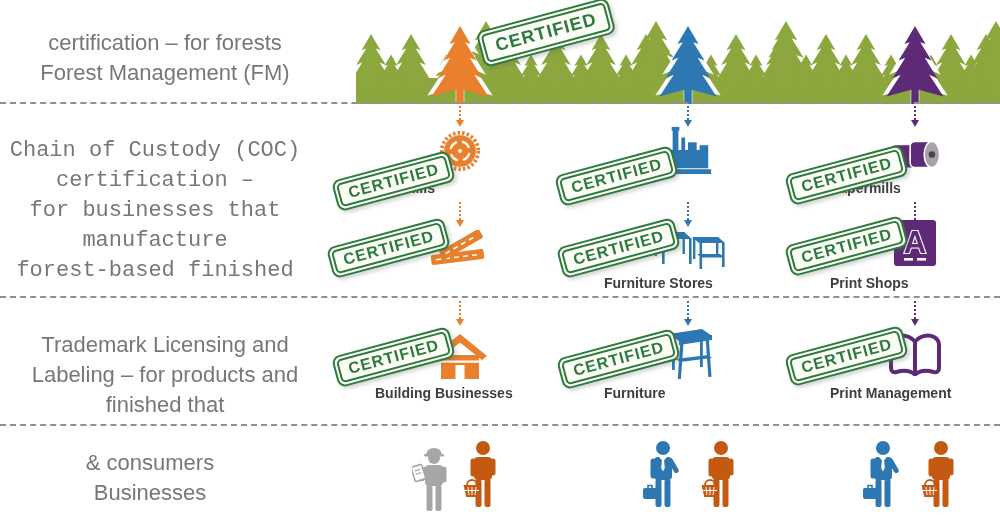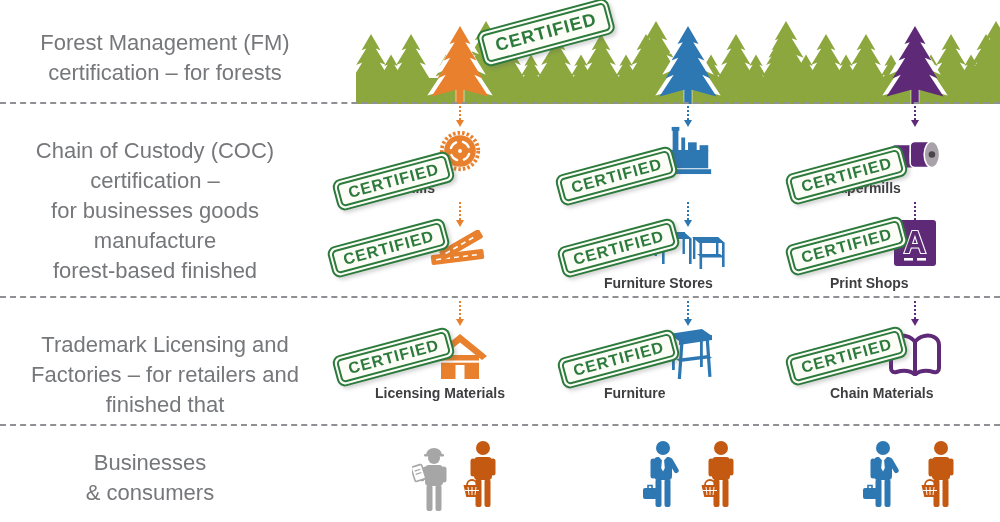--- a/index.html
+++ b/index.html
@@ -8,21 +8,21 @@
     background:#fff; font-family:"Liberation Sans", sans-serif;
   }
   
   .sep { position:absolute; left:0; width:1000px; border-top:2px dashed var(--dash-gray,#8f9093); z-index:5; }
 
   
   .llabel {
     position:absolute; left:0; width:330px; text-align:center;
     color:var(--text-gray,#76777a); font-size:22px; line-height:30px; z-index:2;
   }
-  .llabel.wide { width:310px; }
+  .llabel.wide { width:310px;font-family:Liberation Mono, monospace; }
 
   
   .forest { position:absolute; left:356px; top:14px; width:644px; height:90px; z-index:1; }
   .tree-green { fill:var(--forest-green,#8ba73e); }
   .tree-orange { fill:var(--chain-orange,#e8802d); }
   .tree-blue { fill:var(--chain-blue,#2d77b3); }
   .tree-purple { fill:var(--chain-purple,#5e2a78); }
   .tree-halo { fill:#ffffff; }
 
   
@@ -68,38 +68,38 @@
 </head>
 <body>
 
 <div class="canvas">
 
   <div class="sep" style="top:102px"></div>
   <div class="sep" style="top:296px"></div>
   <div class="sep" style="top:424px"></div>
 
   <div class="llabel" style="top:28px">
+    <div>certification – for forests</div>
     <div>Forest Management (FM)</div>
-    <div>certification – for forests</div>
   </div>
   <div class="llabel wide" style="top:136px">
     <div>Chain of Custody (COC)</div>
     <div>certification –</div>
-    <div>for businesses goods</div>
+    <div>for businesses that</div>
     <div>manufacture</div>
     <div>forest-based finished</div>
   </div>
   <div class="llabel" style="top:330px">
     <div>Trademark Licensing and</div>
-    <div>Factories – for retailers and</div>
+    <div>Labeling – for products and</div>
     <div>finished that</div>
   </div>
   <div class="llabel" style="top:448px;width:300px">
+    <div>&amp; consumers</div>
     <div>Businesses</div>
-    <div>&amp; consumers</div>
   </div>
 
   <svg class="forest" viewBox="0 0 644 90">
     <defs>
       <path id="tree" d="M20 0 L27 12 L23.5 10.8 L31 23 L26.5 21.2 L35 35 L29.5 32.5 L39 47 L22.5 42.5 L22.5 52 L17.5 52 L17.5 42.5 L1 47 L10.5 32.5 L5 35 L13.5 21.2 L9 23 L16.5 10.8 L13 12 Z"></path>
     </defs>
     <rect x="0" y="64" width="644" height="26" class="tree-green"></rect>
 
     <g>
       <use href="#tree" class="tree-green" transform="translate(-12,20) scale(1.35)"></use>
@@ -222,21 +222,21 @@
   </div>
 
   <div class="icon c-orange" style="left:432px;top:333px">
     <svg width="56" height="46" viewBox="0 0 56 46">
       <polygon points="28,1 55,23 50,27 28,9.5 6,27 1,23" fill="currentColor"></polygon>
       <rect x="9" y="22" width="38" height="24" fill="currentColor"></rect>
       <rect x="9" y="27.5" width="38" height="2.2" fill="#fff"></rect>
       <rect x="23.5" y="32" width="9" height="14" fill="#fff"></rect>
     </svg>
   </div>
-  <div class="nlabel" style="left:375px;top:385px">Licensing Materials</div>
+  <div class="nlabel" style="left:375px;top:385px">Building Businesses</div>
 
   <div class="icon c-blue" style="left:664px;top:125px">
     <svg width="50" height="50" viewBox="0 0 52 50">
       <g fill="currentColor">
         <rect x="3" y="45" width="46" height="5"></rect>
         <rect x="6" y="25" width="40" height="19"></rect>
         <rect x="9" y="3" width="6" height="23"></rect>
         <rect x="8" y="1" width="8" height="4"></rect>
         <rect x="18" y="12" width="4" height="14"></rect>
         <rect x="25" y="17" width="9" height="9"></rect>
@@ -301,21 +301,21 @@
       <rect x="25" y="39" width="9" height="2.6" fill="#fff"></rect>
     </svg>
   </div>
   <div class="nlabel" style="left:830px;top:275px">Print Shops</div>
 
   <div class="icon c-purple" style="left:886px;top:332px">
     <svg width="58" height="44" viewBox="0 0 58 44">
       <path d="M29 10 C25 4 16 2 10 5 C6.5 6.8 5 9.5 5 13 L5 36 C5 39.5 7.5 41 10.5 40 C17 38 24 38.5 29 42.5 C34 38.5 41 38 47.5 40 C50.5 41 53 39.5 53 36 L53 13 C53 9.5 51.5 6.8 48 5 C42 2 33 4 29 10 Z M29 10 L29 42.5" fill="none" stroke="currentColor" stroke-width="4" stroke-linejoin="round" stroke-linecap="round"></path>
     </svg>
   </div>
-  <div class="nlabel" style="left:830px;top:385px">Chain Materials</div>
+  <div class="nlabel" style="left:830px;top:385px">Print Management</div>
 
   <div class="person gray-person" style="left:412px;top:446px">
     <svg width="40" height="66" viewBox="0 0 40 66">
       <g fill="currentColor">
         <circle cx="22" cy="12" r="6"></circle>
         <path d="M14 9 a8 7 0 0 1 16 0 z"></path>
         <rect x="12" y="8" width="20" height="2.6" rx="1.3"></rect>
         <rect x="13" y="19" width="18" height="21" rx="4"></rect>
         <rect x="9" y="20.5" width="5" height="15" rx="2.5" transform="rotate(16 11.5 28)"></rect>
         <rect x="29.5" y="20.5" width="5" height="16" rx="2.5"></rect>

